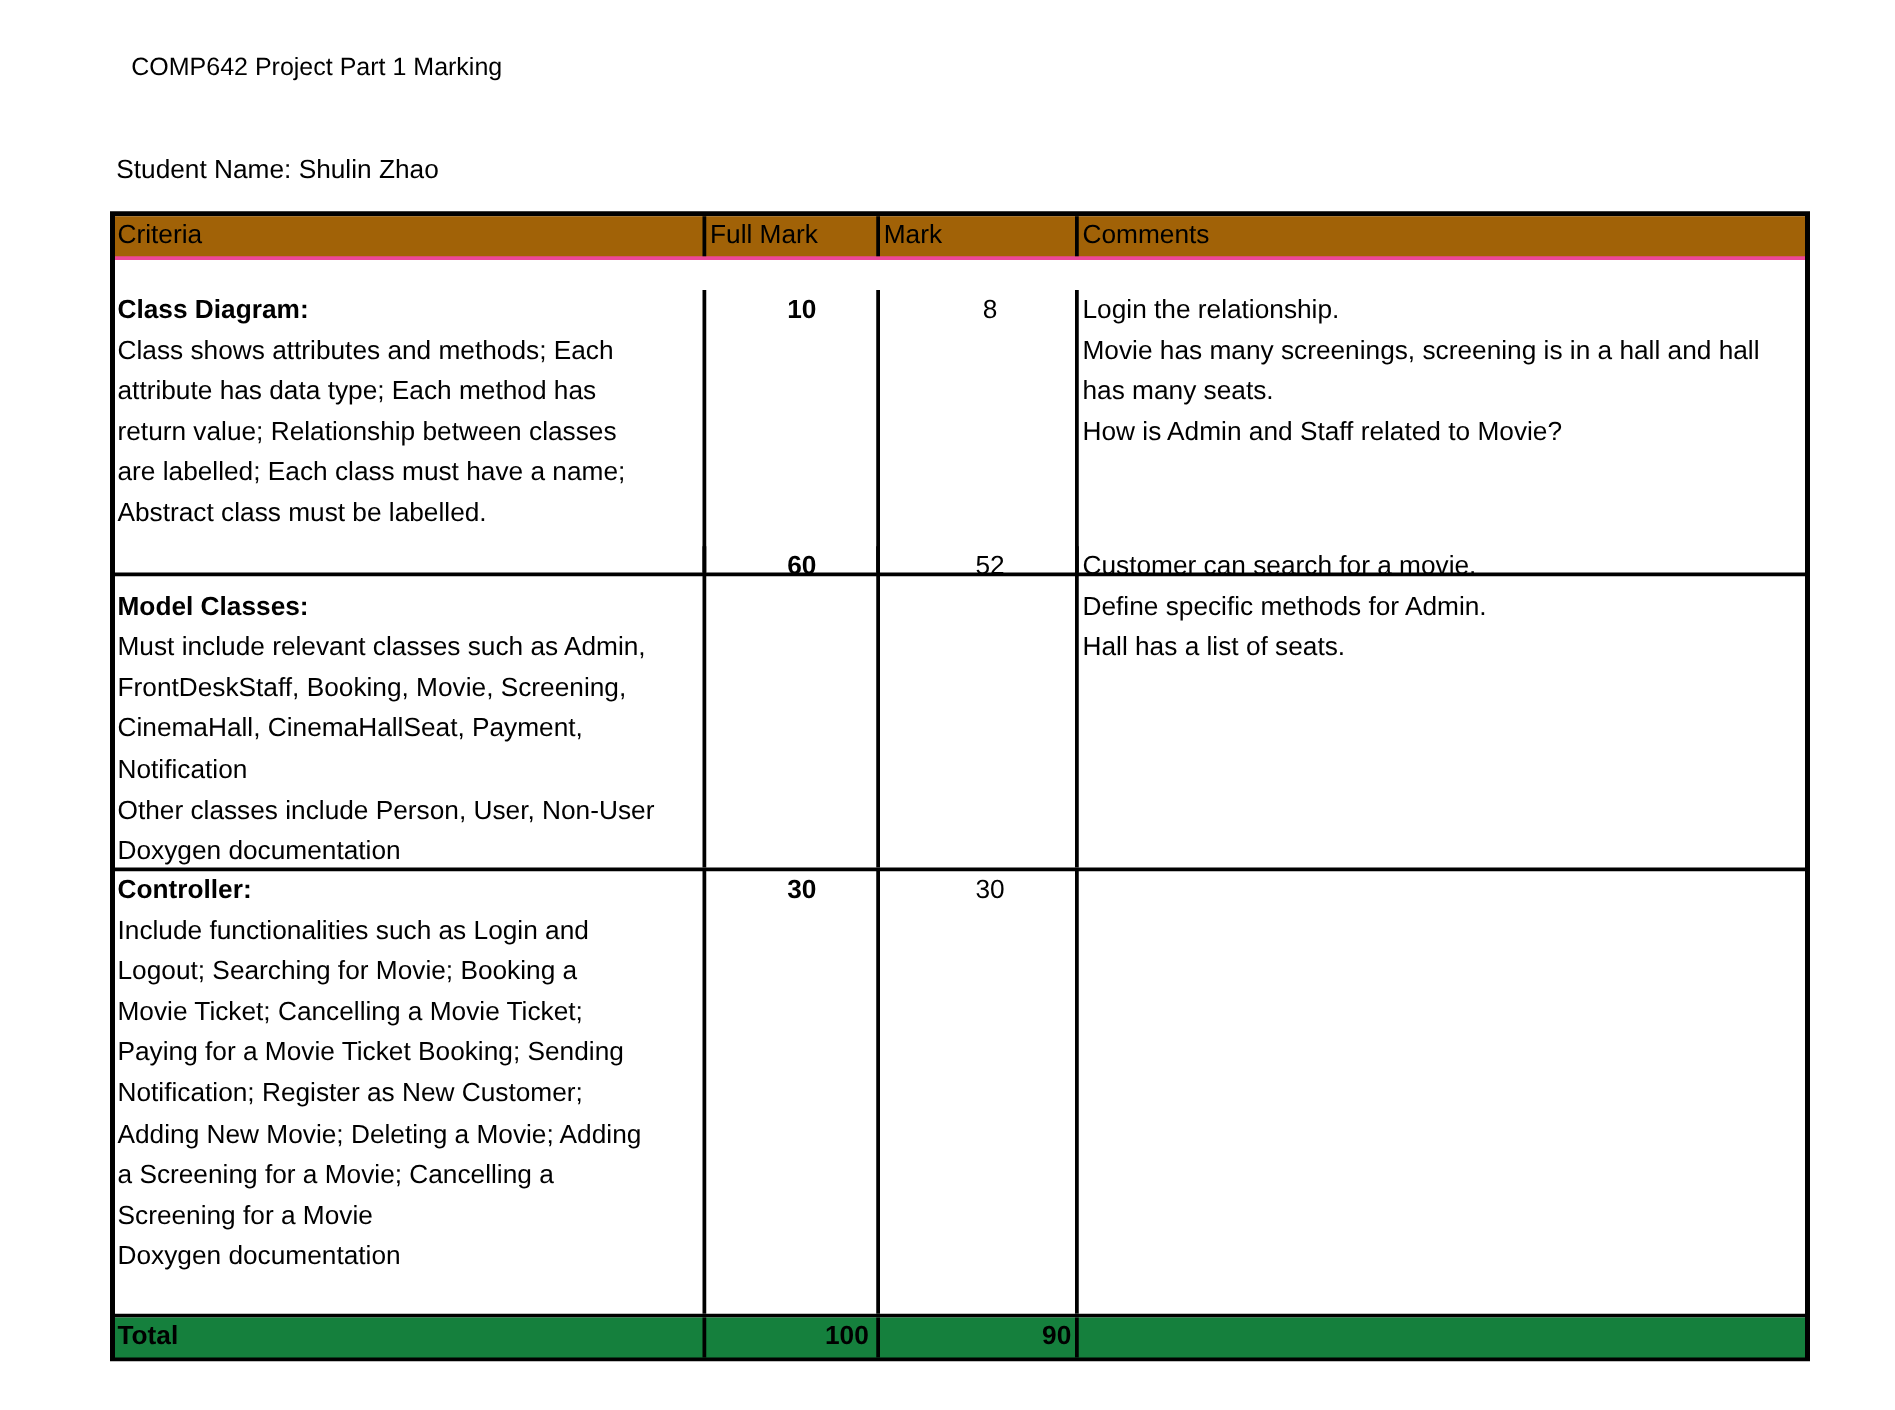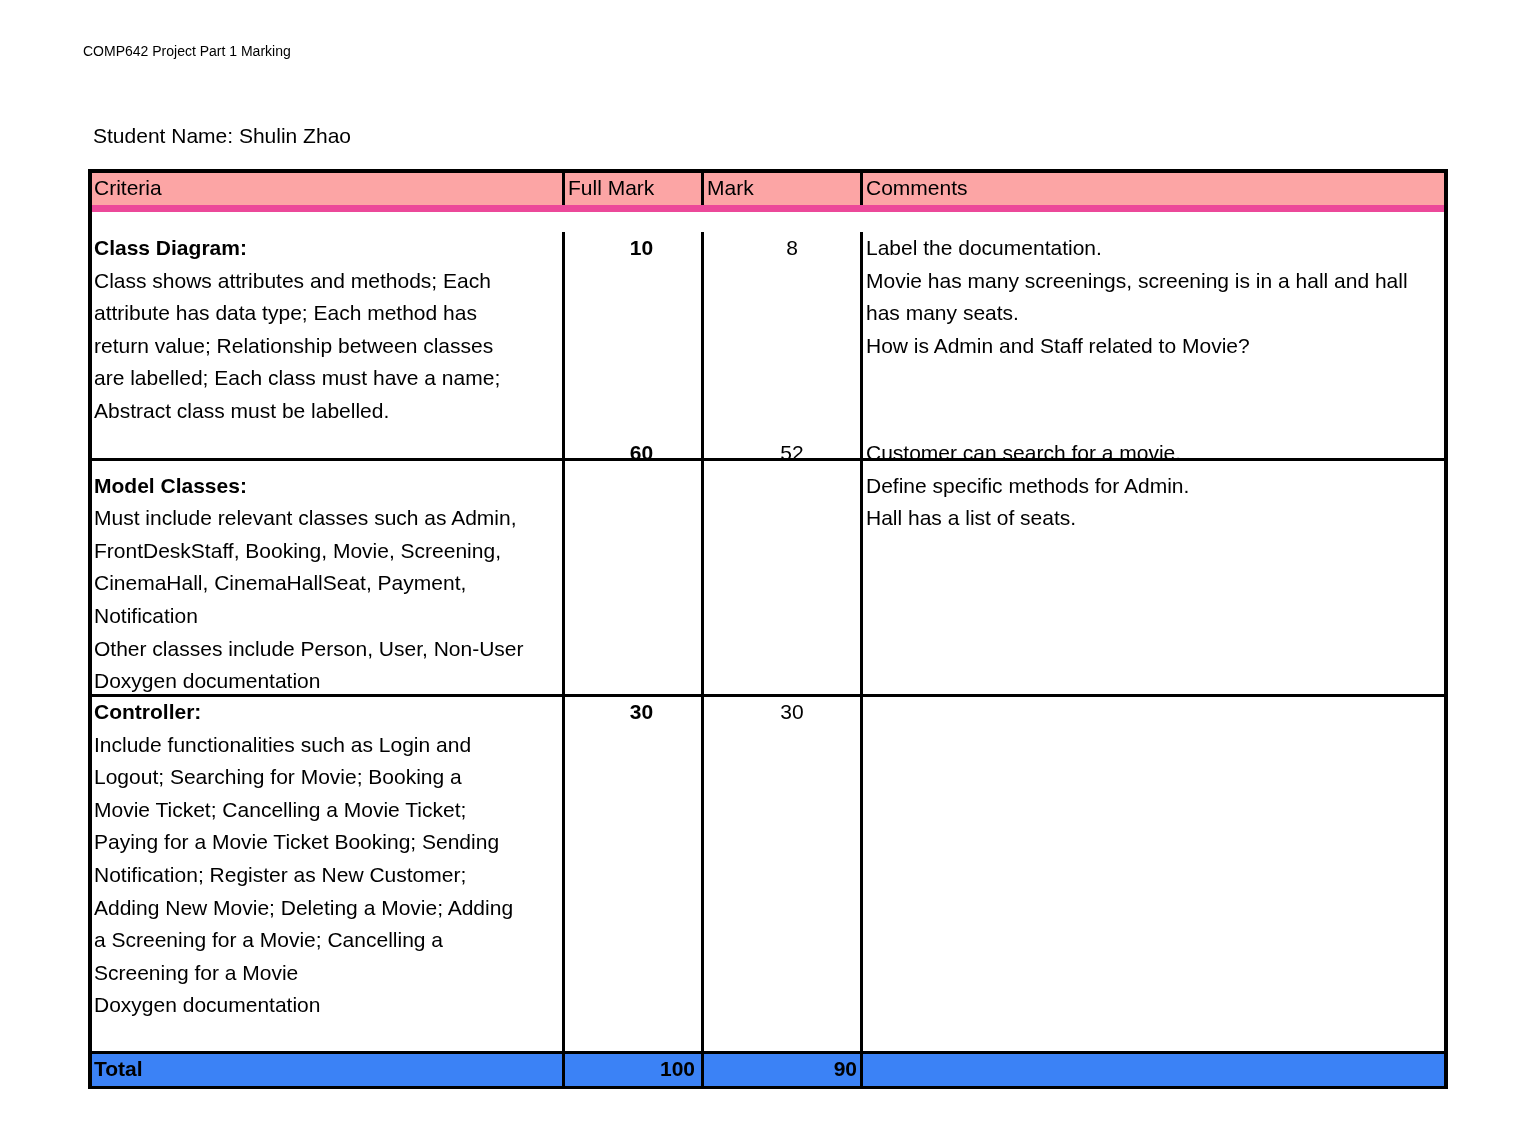--- a/index.html
+++ b/index.html
@@ -1,38 +1,38 @@
 <!DOCTYPE html>
 <html><head>
 <meta charset="utf-8">
 <style>
   html, body { margin:0; padding:0; background:#ffffff; }
   body { width:1516px; height:1128px; position:relative; overflow:hidden;
          font-family:"Liberation Sans", "DejaVu Sans", sans-serif; color:#000; }
-  .title { position:absolute; left:83px; top:43px; font-size:14px; }
+  .title { position:absolute; left:105px; top:43px; font-size:20px; }
   .student { position:absolute; left:93px; top:124px; font-size:21px; }
   .sheet { position:absolute; left:88px; top:169px; width:1360px; height:920px;
            border:4px solid #000; box-sizing:border-box; }
   .row { position:absolute; left:0; right:0; }
   .cell { position:absolute; top:0; bottom:0; box-sizing:border-box; overflow:hidden;
           font-size:21px; line-height:32.6px; }
   .c1 { left:0; width:470px; padding-left:2px; }
   .c2 { left:470px; width:136px; border-left:3px solid #000; }
   .c3 { left:609px; width:159px; border-left:3px solid #000; }
   .c4 { left:768px; right:0; border-left:3px solid #000; padding-left:3px; }
-  .hdr { top:0; height:32px; background:#fca5a5; border-bottom:7px solid #ec4899; }
+  .hdr { top:0; height:32px; background:#a16207; border-bottom:3px solid #ec4899; }
   .hdr .cell { line-height:30px; }
   .hdr .c2, .hdr .c3 { padding-left:3px; }
   .bold { font-weight:bold; }
   .center { text-align:center;padding-left:20px; }
   .right { text-align:right; padding-right:3px; }
   .r1 { top:35px; height:226px; border-bottom:3px solid #000;margin-top:24px; }
   .r2 { top:264px; height:257px; border-bottom:3px solid #000; }
   .r3 { top:523px; height:355px; border-bottom:3px solid #000;text-decoration:underline; }
-  .r4 { top:881px; height:32px; background:#3b82f6; }
+  .r4 { top:881px; height:32px; background:#15803d; }
   .r4 .cell { line-height:30px; }
   .line { display:block; white-space:nowrap; }
 </style>
 </head>
 <body>
 
 <div class="title">COMP642 Project Part 1 Marking</div>
 <div class="student">Student Name: Shulin Zhao</div>
 
 <div class="sheet">
@@ -49,21 +49,21 @@
       <span class="line bold">Class Diagram:</span>
       <span class="line">Class shows attributes and methods; Each</span>
       <span class="line">attribute has data type; Each method has</span>
       <span class="line">return value; Relationship between classes</span>
       <span class="line">are labelled; Each class must have a name;</span>
       <span class="line">Abstract class must be labelled.</span>
     </div>
     <div class="cell c2 center bold">10</div>
     <div class="cell c3 center">8</div>
     <div class="cell c4">
-      <span class="line">Label the documentation.</span>
+      <span class="line">Login the relationship.</span>
       <span class="line">Movie has many screenings, screening is in a hall and hall</span>
       <span class="line">has many seats.</span>
       <span class="line">How is Admin and Staff related to Movie?</span>
     </div>
   </div>
 
   <div class="row r2">
     <div class="cell c1">
       <span class="line">&nbsp;</span>
       <span class="line bold">Model Classes:</span>

